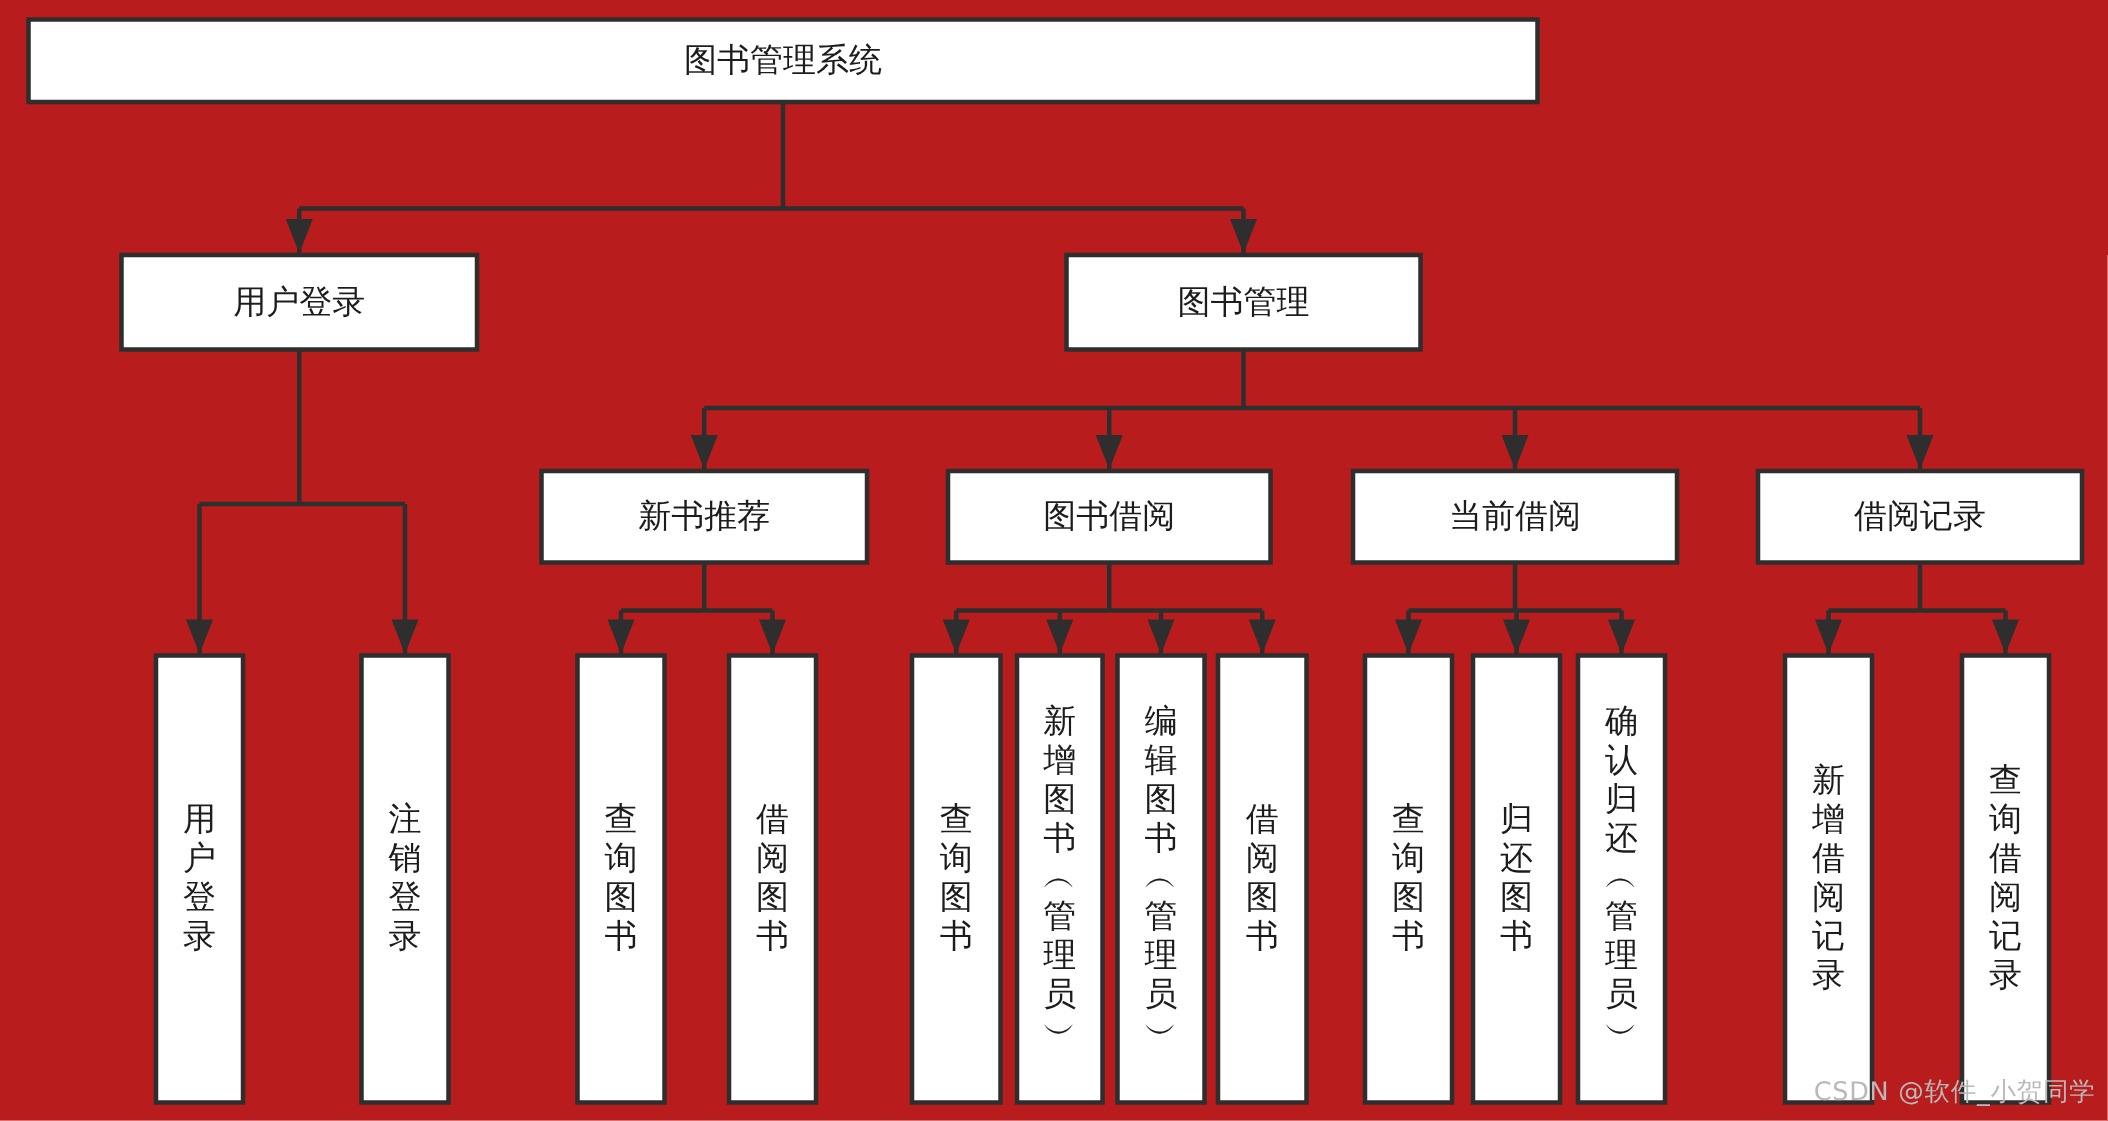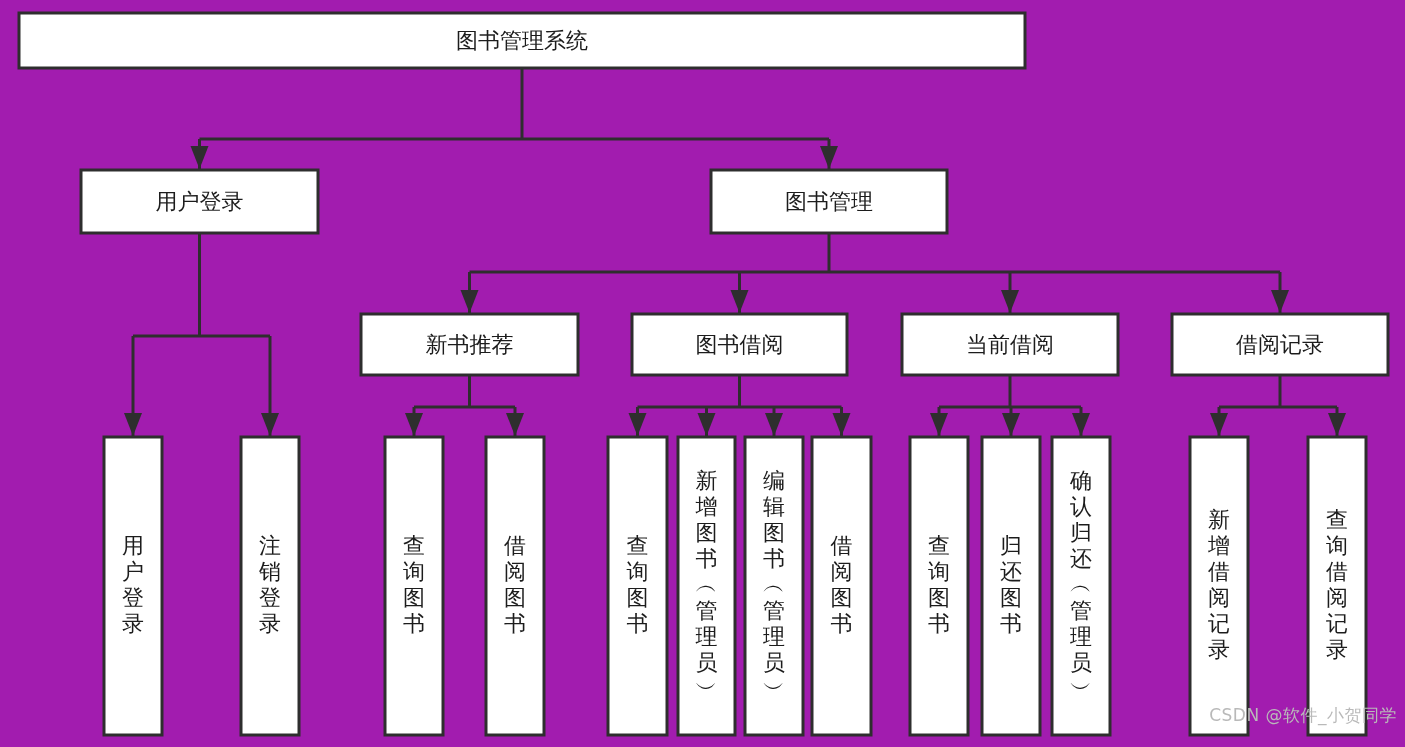--- a/index.html
+++ b/index.html
@@ -10,21 +10,21 @@
   body {
     width: 1405px;
     height: 747px;
     font-family: "DejaVu Sans", "Liberation Sans", sans-serif;
     overflow: hidden;
   }
   #diagram-root {
     position: relative;
     width: 1405px;
     height: 747px;
-    background: #a21caf;
+    background: #b91c1c;
   }
   svg.flow {
     position: absolute;
     left: 0;
     top: 0;
     width: 1405px;
     height: 747px;
     display: block;
   }
   .node-rect {
@@ -51,21 +51,21 @@
     fill: none;
     stroke-linecap: butt;
   }
   .arrow-head {
     fill: #2e2e2e;
     stroke: none;
   }
   .watermark {
     position: absolute;
     right: 8px;
-    bottom: 20px;
+    bottom: 8px;
     color: #b9b9b9;
     font-size: 17px;
     font-family: "DejaVu Sans", "Liberation Sans", sans-serif;
     white-space: nowrap;
     letter-spacing: 0.5px;
     user-select: none;
   }
 </style>
 </head>
 <body>

